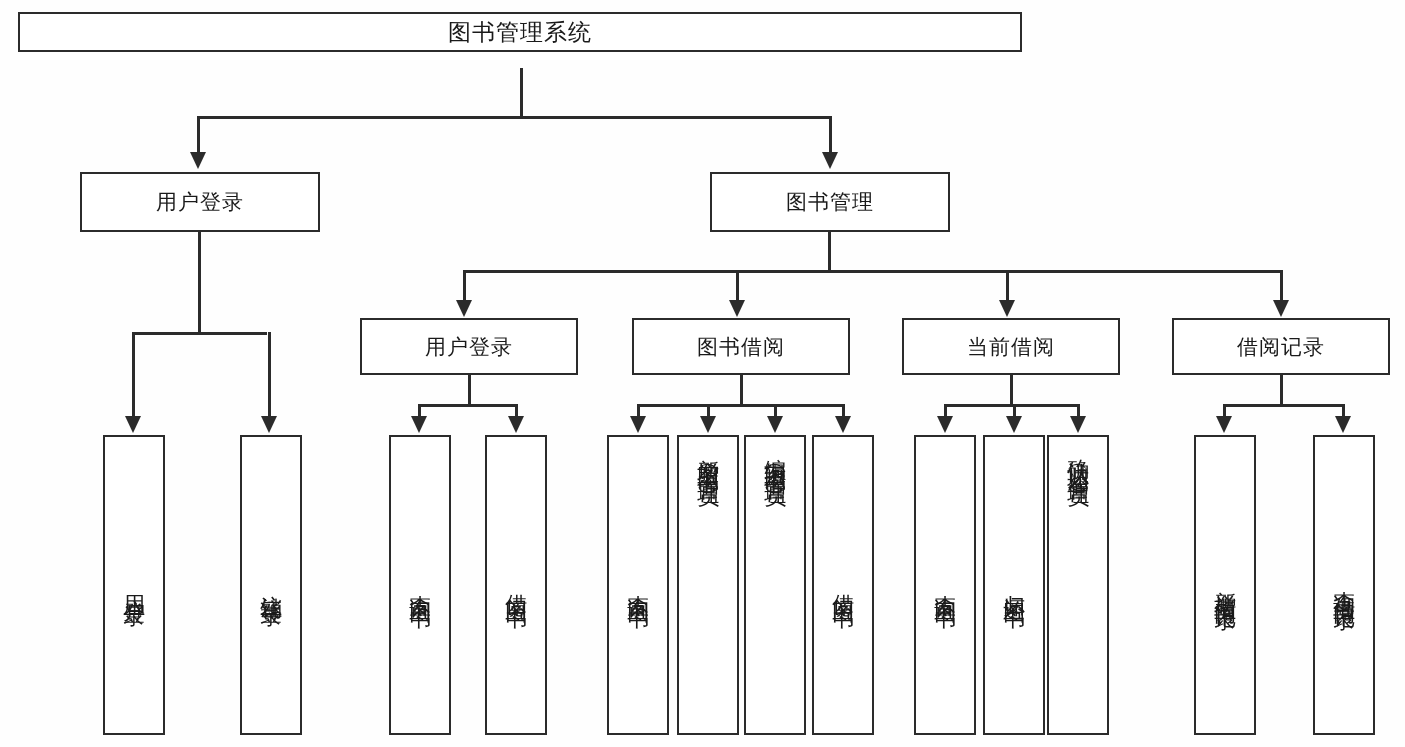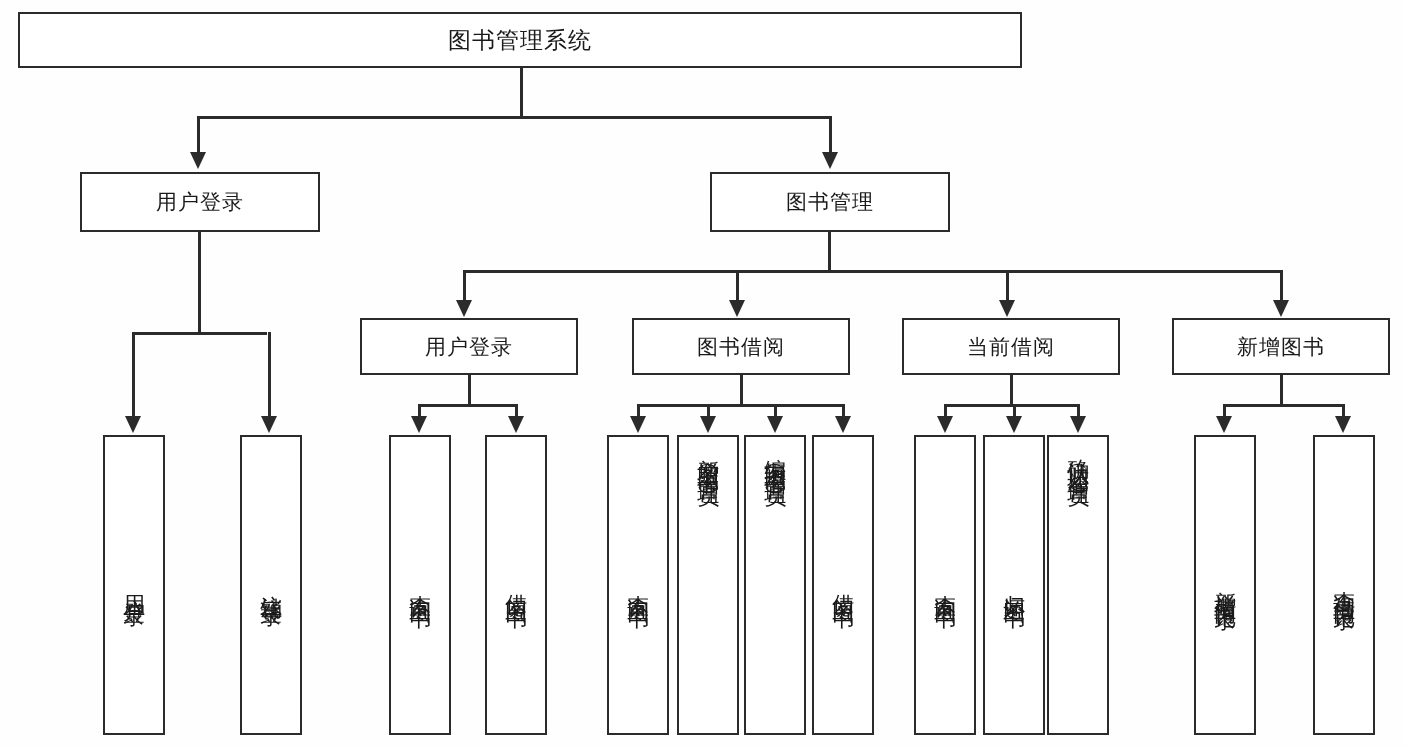--- a/index.html
+++ b/index.html
@@ -96,21 +96,21 @@
     white-space:nowrap;
     z-index:6;
     letter-spacing:0.5px;
   }
 </style>
 </head>
 <body>
 
 <div id="canvas">
 
-  <div class="node root" style="left:18px;top:12px;width:1004px;height:56px;">
+  <div class="node root" style="left:18px;top:12px;width:1004px;height:40px;">
     <span>图书管理系统</span>
   </div>
 
   <div class="vline" style="left:520px;top:68px;height:49px;"></div>
 
   <div class="hline" style="left:197px;top:116px;width:635px;"></div>
 
   <div class="vline" style="left:197px;top:116px;height:38px;"></div>
   <div class="arrow" style="left:190px;top:152px;"></div>
   <div class="vline" style="left:829px;top:116px;height:38px;"></div>
@@ -144,21 +144,21 @@
   <div class="node lvl3" style="left:360px;top:318px;width:218px;height:57px;">
     <span>用户登录</span>
   </div>
   <div class="node lvl3" style="left:632px;top:318px;width:218px;height:57px;">
     <span>图书借阅</span>
   </div>
   <div class="node lvl3" style="left:902px;top:318px;width:218px;height:57px;">
     <span>当前借阅</span>
   </div>
   <div class="node lvl3" style="left:1172px;top:318px;width:218px;height:57px;">
-    <span>新增图书</span>
+    <span>借阅记录</span>
   </div>
 
   <div class="vline" style="left:468px;top:375px;height:32px;"></div>
   <div class="hline" style="left:418px;top:404px;width:100px;"></div>
   <div class="vline" style="left:418px;top:404px;height:14px;"></div>
   <div class="arrow" style="left:411px;top:416px;"></div>
   <div class="vline" style="left:515px;top:404px;height:14px;"></div>
   <div class="arrow" style="left:508px;top:416px;"></div>
 
   <div class="vline" style="left:740px;top:375px;height:32px;"></div>

